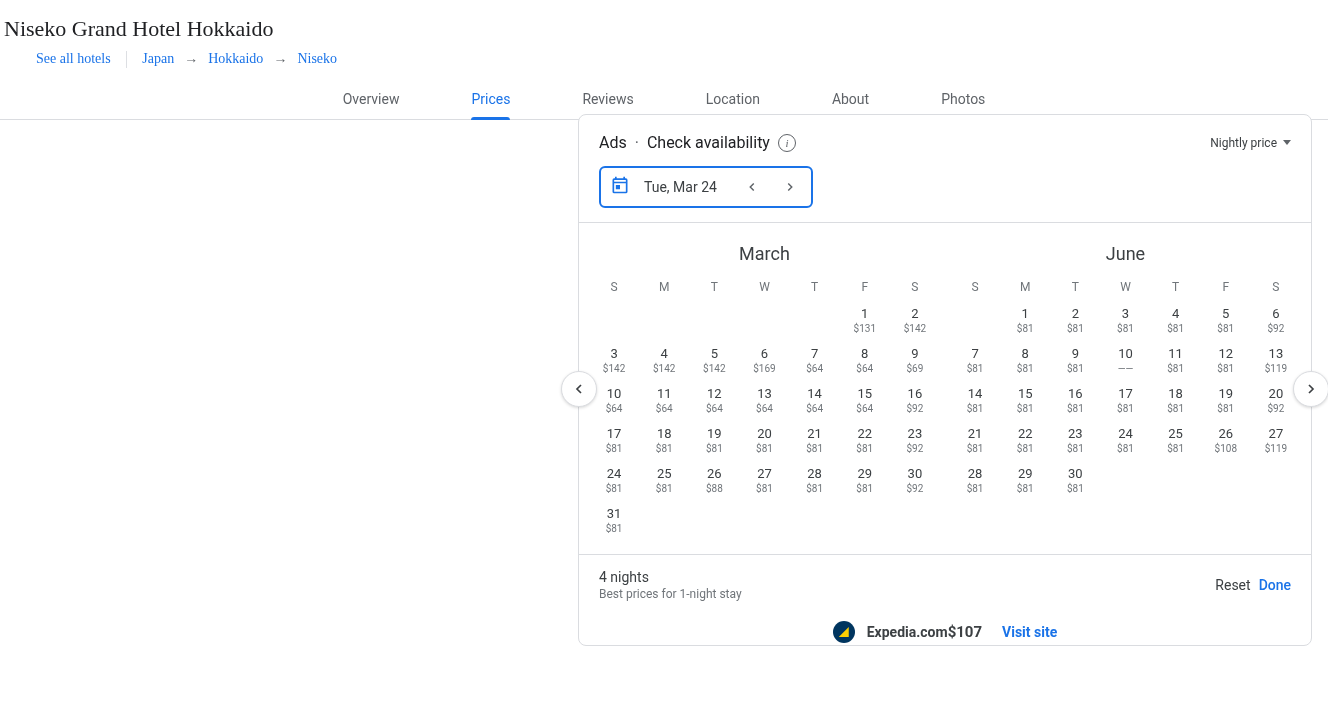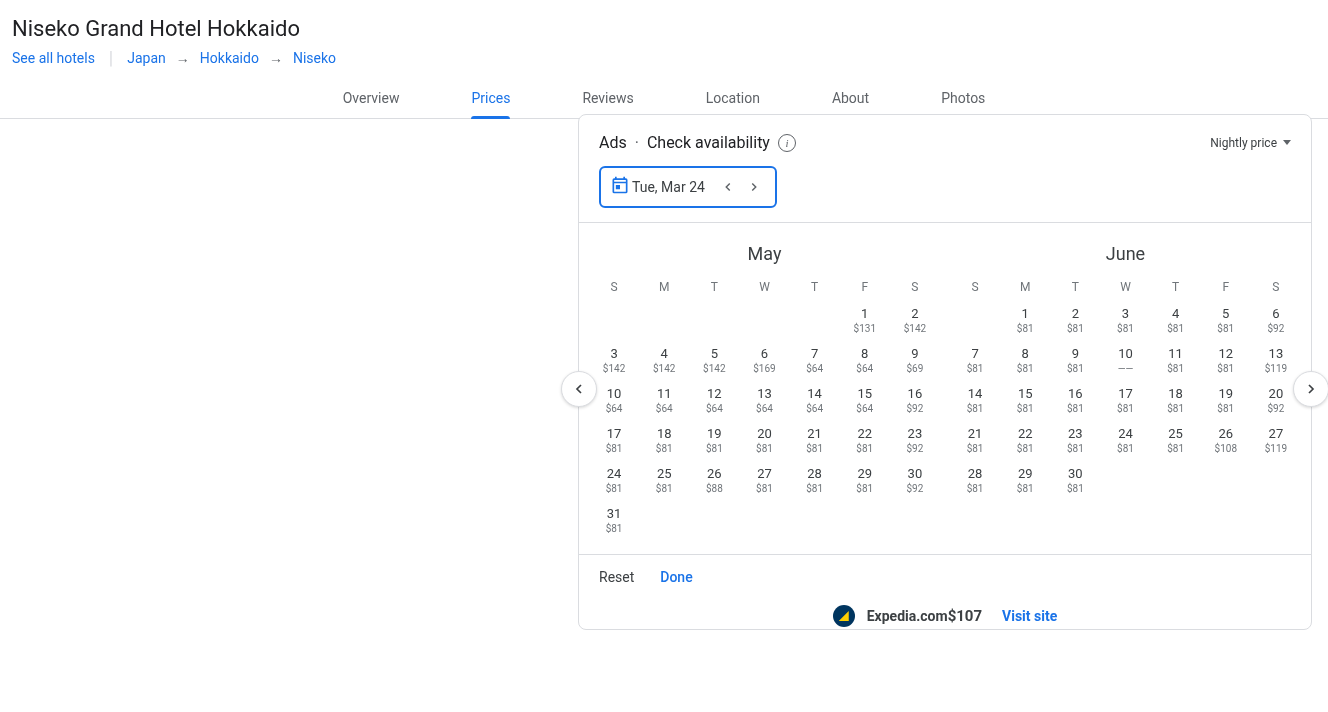--- a/index.html
+++ b/index.html
@@ -1,38 +1,38 @@
 <!DOCTYPE html>
 <html><head>
 <meta charset="utf-8">
 <style>
 * { box-sizing: border-box; margin: 0; padding: 0; }
 body { font-family: 'Google Sans', Roboto, Arial, sans-serif; color: #202124; background: #fff; }
-.header { padding: 16px 12px 0; }
+.header { padding: 16px 4px 0; font-family: Liberation Serif, serif; }
 .hotel-title { font-size: 22px; font-weight: 400; color: #202124; margin-bottom: 6px; }
-.breadcrumb-row { display: flex; align-items: center; gap: 14px; font-size: 14px; padding-bottom: 10px; }
+.breadcrumb-row { display: flex; align-items: center; gap: 14px; font-size: 14px; padding-bottom: 10px; margin-left: 32px; }
 .see-all { color: #1a73e8; }
 .crumb-sep { color: #dadce0; font-size: 18px; }
 .breadcrumb { display: flex; align-items: center; gap: 10px; }
 .breadcrumb .crumb { color: #1a73e8; }
 .breadcrumb .arrow { color: #5f6368; }
 .tabs-row { display: flex; justify-content: center; gap: 72px; border-bottom: 1px solid #dadce0; }
 .tab { padding: 12px 0; font-size: 14px; color: #5f6368; cursor: pointer; position: relative; }
 .tab.active { color: #1a73e8; }
 .tab.active::after { content: ''; position: absolute; bottom: -1px; left: 0; right: 0; height: 3px; background: #1a73e8; border-radius: 3px 3px 0 0; }
 .panel { position: absolute; left: 578px; top: 114px; width: 734px; border: 1px solid #dadce0; border-radius: 8px; background: #fff; }
 .panel-head { display: flex; justify-content: space-between; align-items: center; padding: 18px 20px 14px; }
 .head-left { display: flex; align-items: center; gap: 8px; font-size: 16px; }
 .ads-label { font-weight: 400; }
 .dot { color: #5f6368; }
 .info-icon { width: 18px; height: 18px; border: 1.5px solid #5f6368; border-radius: 50%; display: inline-flex; align-items: center; justify-content: center; font-size: 11px; color: #5f6368; font-style: italic; font-family: serif; }
 .price-toggle { display: flex; align-items: center; gap: 6px; color: #3c4043; font-size: 12px; }
 .caret-down { width: 0; height: 0; border-left: 4px solid transparent; border-right: 4px solid transparent; border-top: 5px solid #5f6368; }
 .date-row { display: flex; gap: 10px; padding: 0 20px 14px; }
-.date-pill { display: flex; align-items: center; border: 1px solid #dadce0; border-radius: 6px; padding: 8px 10px; gap: 2px; }
+.date-pill { display: flex; align-items: center; border: 1px solid #dadce0; border-radius: 6px; padding: 8px 10px; gap: 14px; }
 .date-pill.active { border: 2px solid #1a73e8; padding: 7px 9px; }
 .cal-icon { color: #1a73e8; }
 .date-text { font-size: 14px; color: #3c4043; min-width: 82px; }
 .chev-btn { width: 24px; height: 24px; display: flex; align-items: center; justify-content: center; color: #5f6368; cursor: pointer; }
 .chev-btn svg { stroke: currentColor; }
 .cal-container { border-top: 1px solid #dadce0; position: relative; padding: 20px 10px 14px; }
 .months { display: flex; gap: 10px; }
 .month { flex: 1; }
 .month-name { text-align: center; font-size: 18px; color: #3c4043; margin-bottom: 16px; }
 .dow-row { display: flex; margin-bottom: 6px; }
@@ -40,21 +40,21 @@
 .week { display: flex; }
 .day-cell { flex: 1; text-align: center; padding: 6px 0; min-height: 40px; }
 .day-num { font-size: 13px; color: #3c4043; }
 .day-price { font-size: 10px; color: #70757a; margin-top: 2px; }
 .nav-circle { position: absolute; top: 50%; transform: translateY(-50%); width: 36px; height: 36px; border-radius: 50%; background: #fff; border: 1px solid #dadce0; box-shadow: 0 1px 3px rgba(0,0,0,0.15); display: flex; align-items: center; justify-content: center; cursor: pointer; color: #3c4043; }
 .nav-prev { left: -18px; }
 .nav-next { right: -18px; }
 .footer-row { border-top: 1px solid #dadce0; padding: 14px 20px; display: flex; justify-content: space-between; align-items: center; }
 .footer-left .nights { font-size: 14px; color: #3c4043; }
 .footer-left .best { font-size: 12px; color: #70757a; margin-top: 2px; }
-.footer-actions { display: flex; gap: 26px; font-size: 14px; }
+.footer-actions { display: flex; gap: 8px; font-size: 14px; }
 .reset-btn { color: #3c4043; cursor: pointer; }
 .done-btn { color: #1a73e8; cursor: pointer; font-weight: 500; }
 .booking-row { display: flex; justify-content: center; align-items: center; padding: 6px 20px 2px; font-weight: bold; }
 .booking-left { display: flex; align-items: center; gap: 12px; }
 .exp-logo { width: 22px; height: 22px; border-radius: 50%; background: #00355f; display: flex; align-items: center; justify-content: center; }
 .exp-logo::after { content: ''; width: 10px; height: 10px; background: #fccf03; clip-path: polygon(0 100%, 100% 0, 100% 100%); }
 .booking-name { font-size: 14px; color: #3c4043; }
 .booking-right { display: flex; align-items: center; gap: 20px; }
 .booking-price { font-size: 15px; color: #3c4043; }
 .visit-btn { color: #1a73e8; font-size: 14px; cursor: pointer; }
@@ -125,21 +125,21 @@
           <path d="M15 18l-6-6 6-6"></path>
         </svg>
       </div>
     <div class="nav-circle nav-next">
         <svg width="16" height="16" viewBox="0 0 24 24" fill="none" stroke="#3c4043" stroke-width="2.5">
           <path d="M9 18l6-6-6-6"></path>
         </svg>
       </div>
     <div class="months" id="months">
         <div class="month">
-          <div class="month-name">May</div>
+          <div class="month-name">March</div>
           <div class="dow-row">
             <div class="dow">S</div>
             <div class="dow">M</div>
             <div class="dow">T</div>
             <div class="dow">W</div>
             <div class="dow">T</div>
             <div class="dow">F</div>
             <div class="dow">S</div>
           </div>
           <div class="week">
@@ -433,20 +433,24 @@
             </div>
             <div class="day-cell"></div>
             <div class="day-cell"></div>
             <div class="day-cell"></div>
             <div class="day-cell"></div>
           </div>
         </div>
       </div>
   </div>
   <div class="footer-row">
+    <div class="footer-left">
+      <div class="nights">4 nights</div>
+      <div class="best">Best prices for 1-night stay</div>
+    </div>
     <div class="footer-actions">
       <span class="reset-btn">Reset</span>
       <span class="done-btn">Done</span>
     </div>
   </div>
   <div class="booking-row">
     <div class="booking-left">
       <div class="exp-logo"></div>
       <span class="booking-name">Expedia.com</span>
     </div>

